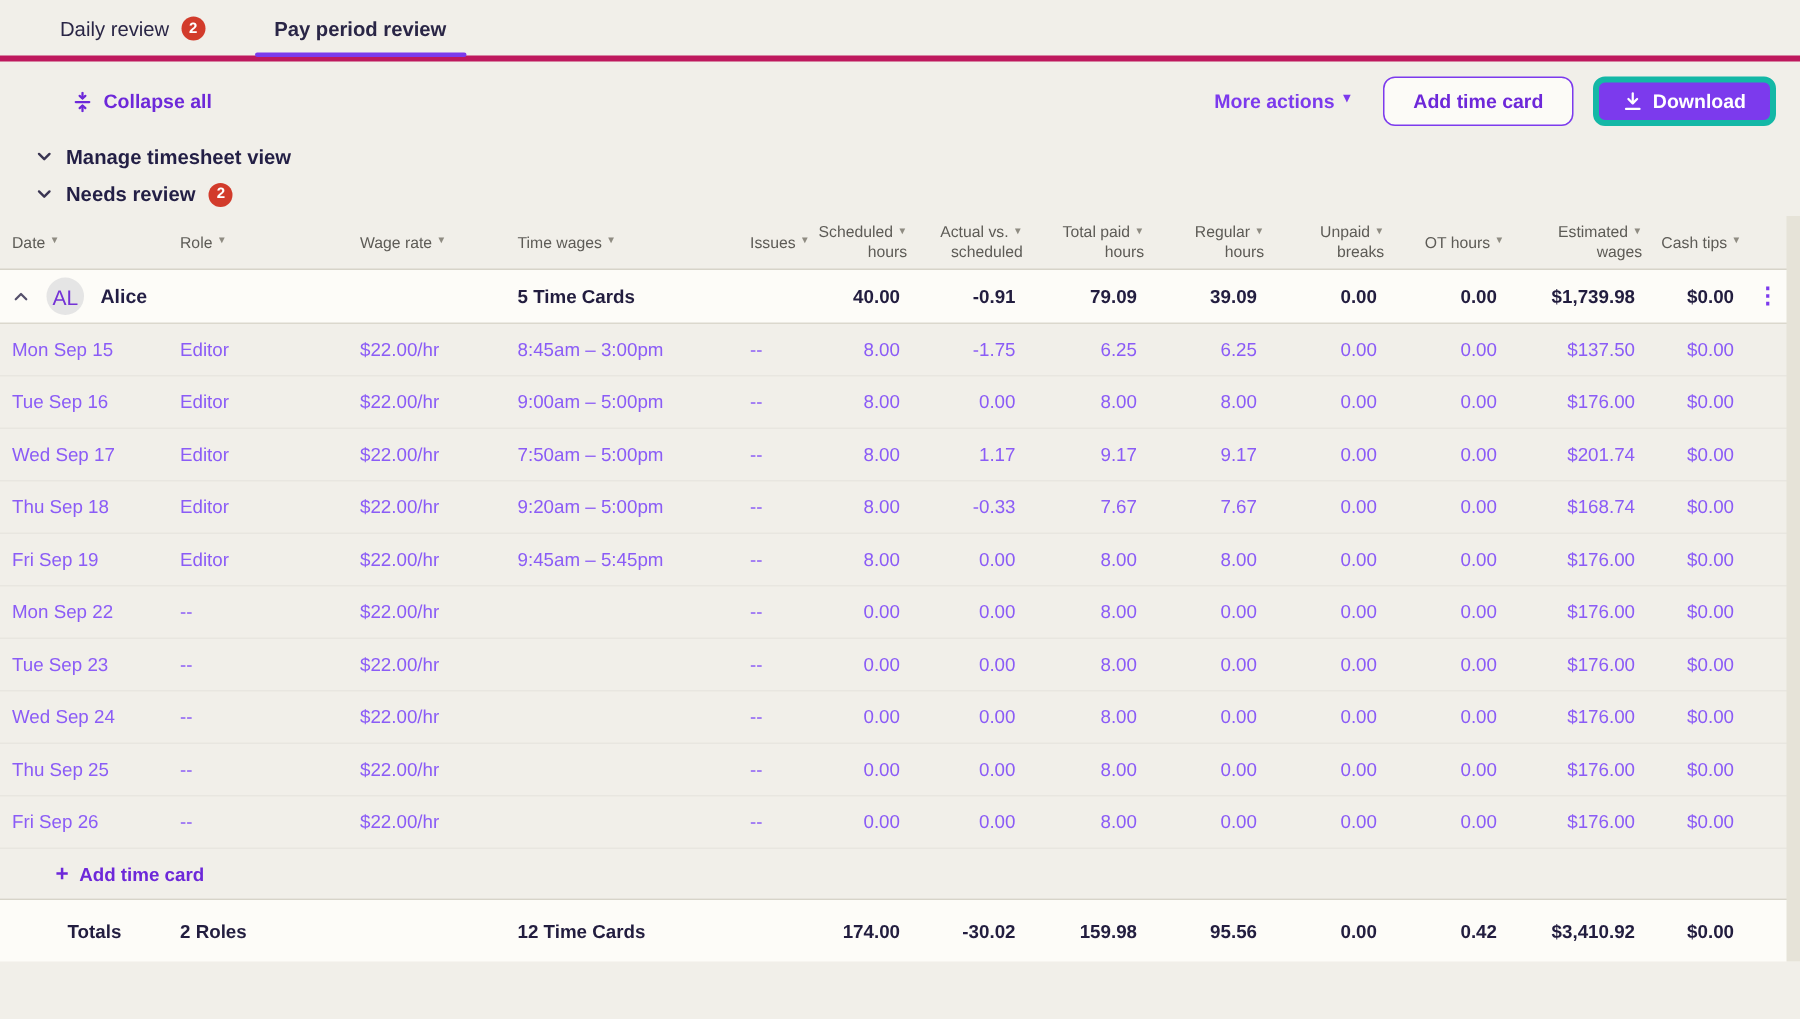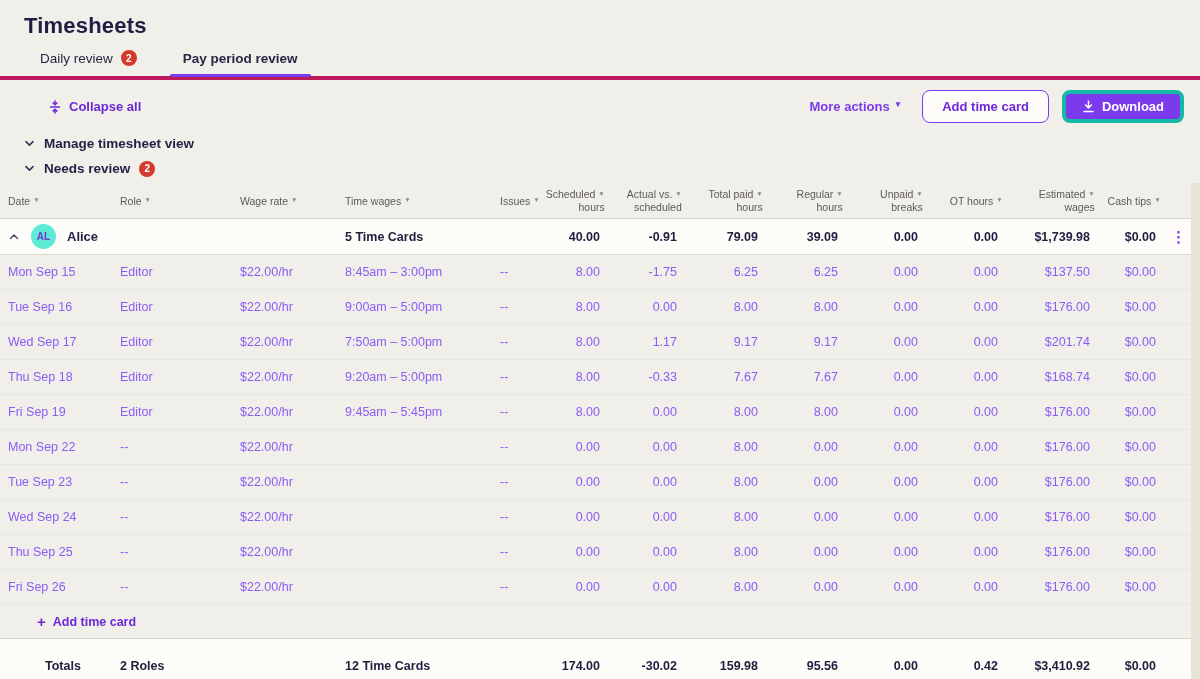--- a/index.html
+++ b/index.html
@@ -65,43 +65,42 @@
   .c-regular   { flex:0 0 80px; }
   .c-unpaid    { flex:0 0 80px; }
   .c-ot        { flex:0 0 80px; }
   .c-wages     { flex:0 0 92px; }
   .c-tips      { flex:0 0 66px; }
   .c-kebab     { flex:1 1 auto; display:flex; justify-content:flex-end; }
 
   .group { height:36px; background:#fdfcf8; border-bottom:1px solid #dbd8cd; font-size:12.5px; }
   .gname { flex:0 0 337px; display:flex; align-items:center; gap:11px; }
   .chev  { display:inline-flex; cursor:pointer; }
-  .avatar { width:25px; height:25px; border-radius:50%; background:#5eead4; color:#7433d6;
-            font-size:10px; font-weight:700; display:inline-flex; align-items:center; justify-content:center; }
+  .avatar { width:25px; height:25px; border-radius:50%; background:#e5e5e5; color:#7433d6;
+            font-size:14px; font-weight:400; display:inline-flex; align-items:center; justify-content:center; }
   .ename { font-size:13px; font-weight:700; color:#221d44; }
   .bold  { font-weight:700; color:#221d3f; }
   .kebab { color:#7c3aed; font-size:15px; font-weight:700; cursor:pointer; line-height:1; padding:2px 4px; }
 
   .detail { height:35px; font-size:12.5px; color:#8b5cf6; border-bottom:1px solid rgba(80,72,50,.05); cursor:pointer; }
 
   .addrow { height:33px; display:flex; align-items:center; gap:7px; padding-left:37px;
             color:#6d28d9; font-weight:700; font-size:12.5px; cursor:pointer; }
   .plus { font-size:15px; font-weight:700; }
 
-  .totals { height:54px; background:#fdfcf8; border-top:1px solid #d7d4c9; font-size:12.5px; }
+  .totals { height:42px; background:#fdfcf8; border-top:1px solid #d7d4c9; font-size:12.5px; }
   .tlabel { padding-left:37px; }
 
   .gutter { position:absolute; top:0; right:0; width:9px; height:100%; background:#e6e3d8; }
 </style>
 </head>
 <body>
 
 <div class="page">
 
-  <h1 class="title">Timesheets</h1>
 
   <div class="tabwrap">
     <div class="tab">
       <span>Daily review</span>
       <span class="badge">2</span>
     </div>
     <div class="tab active">
       <span>Pay period review</span>
     </div>
   </div>

